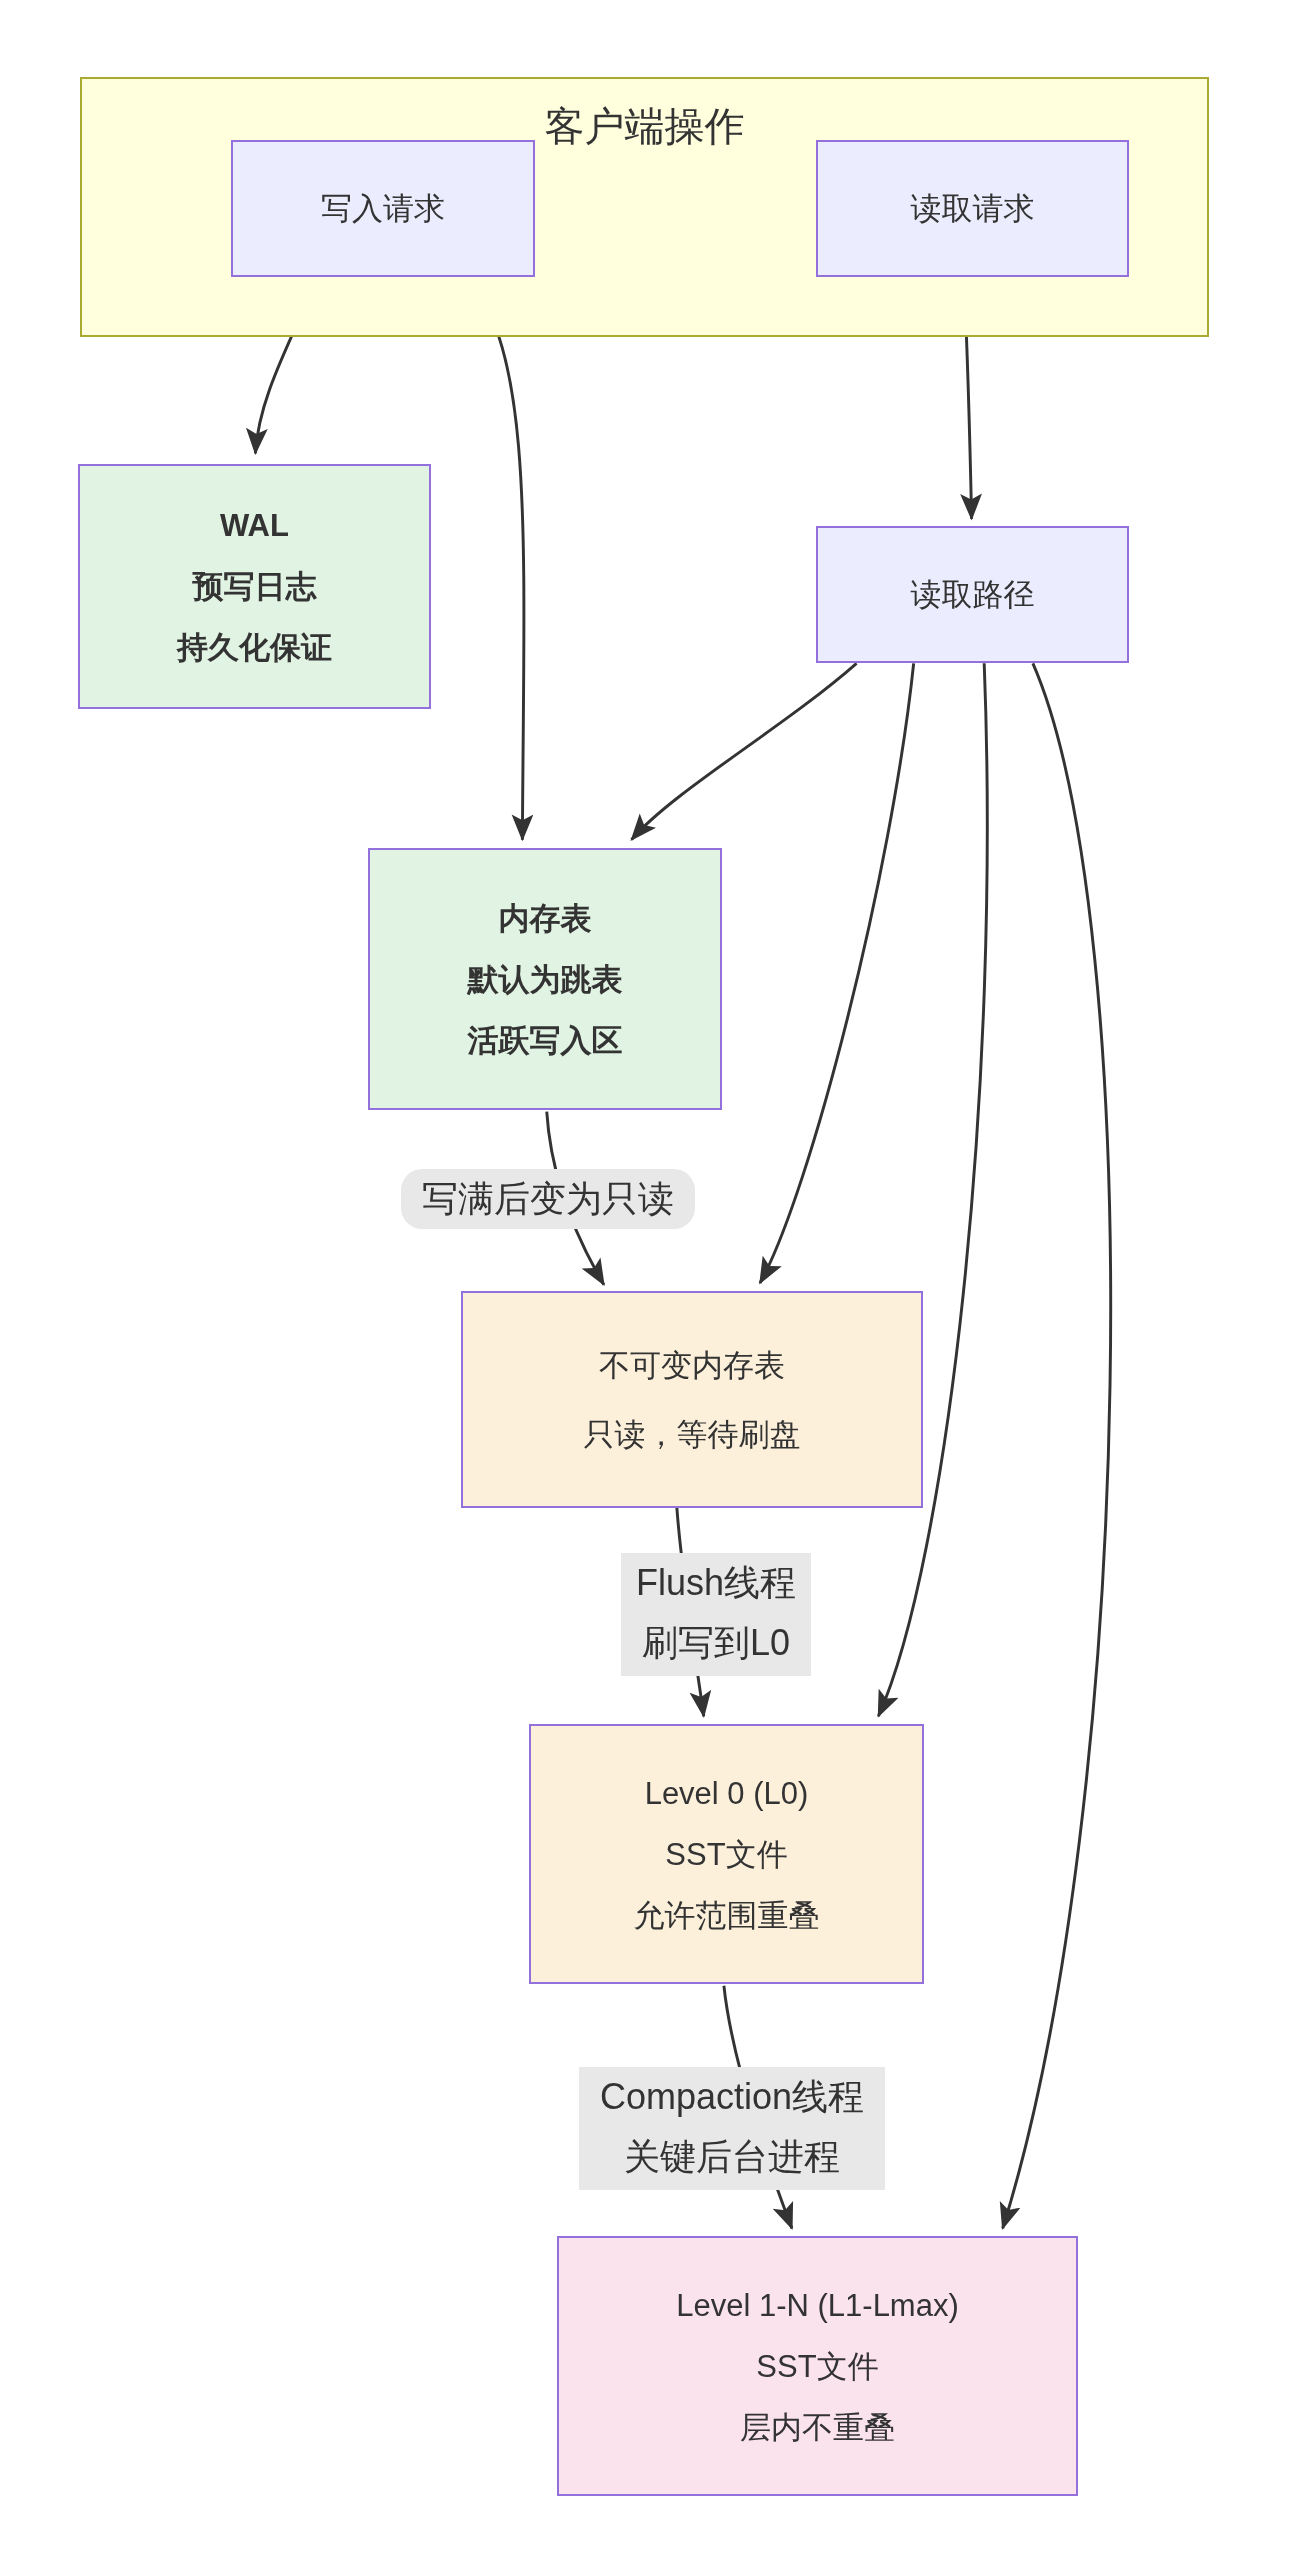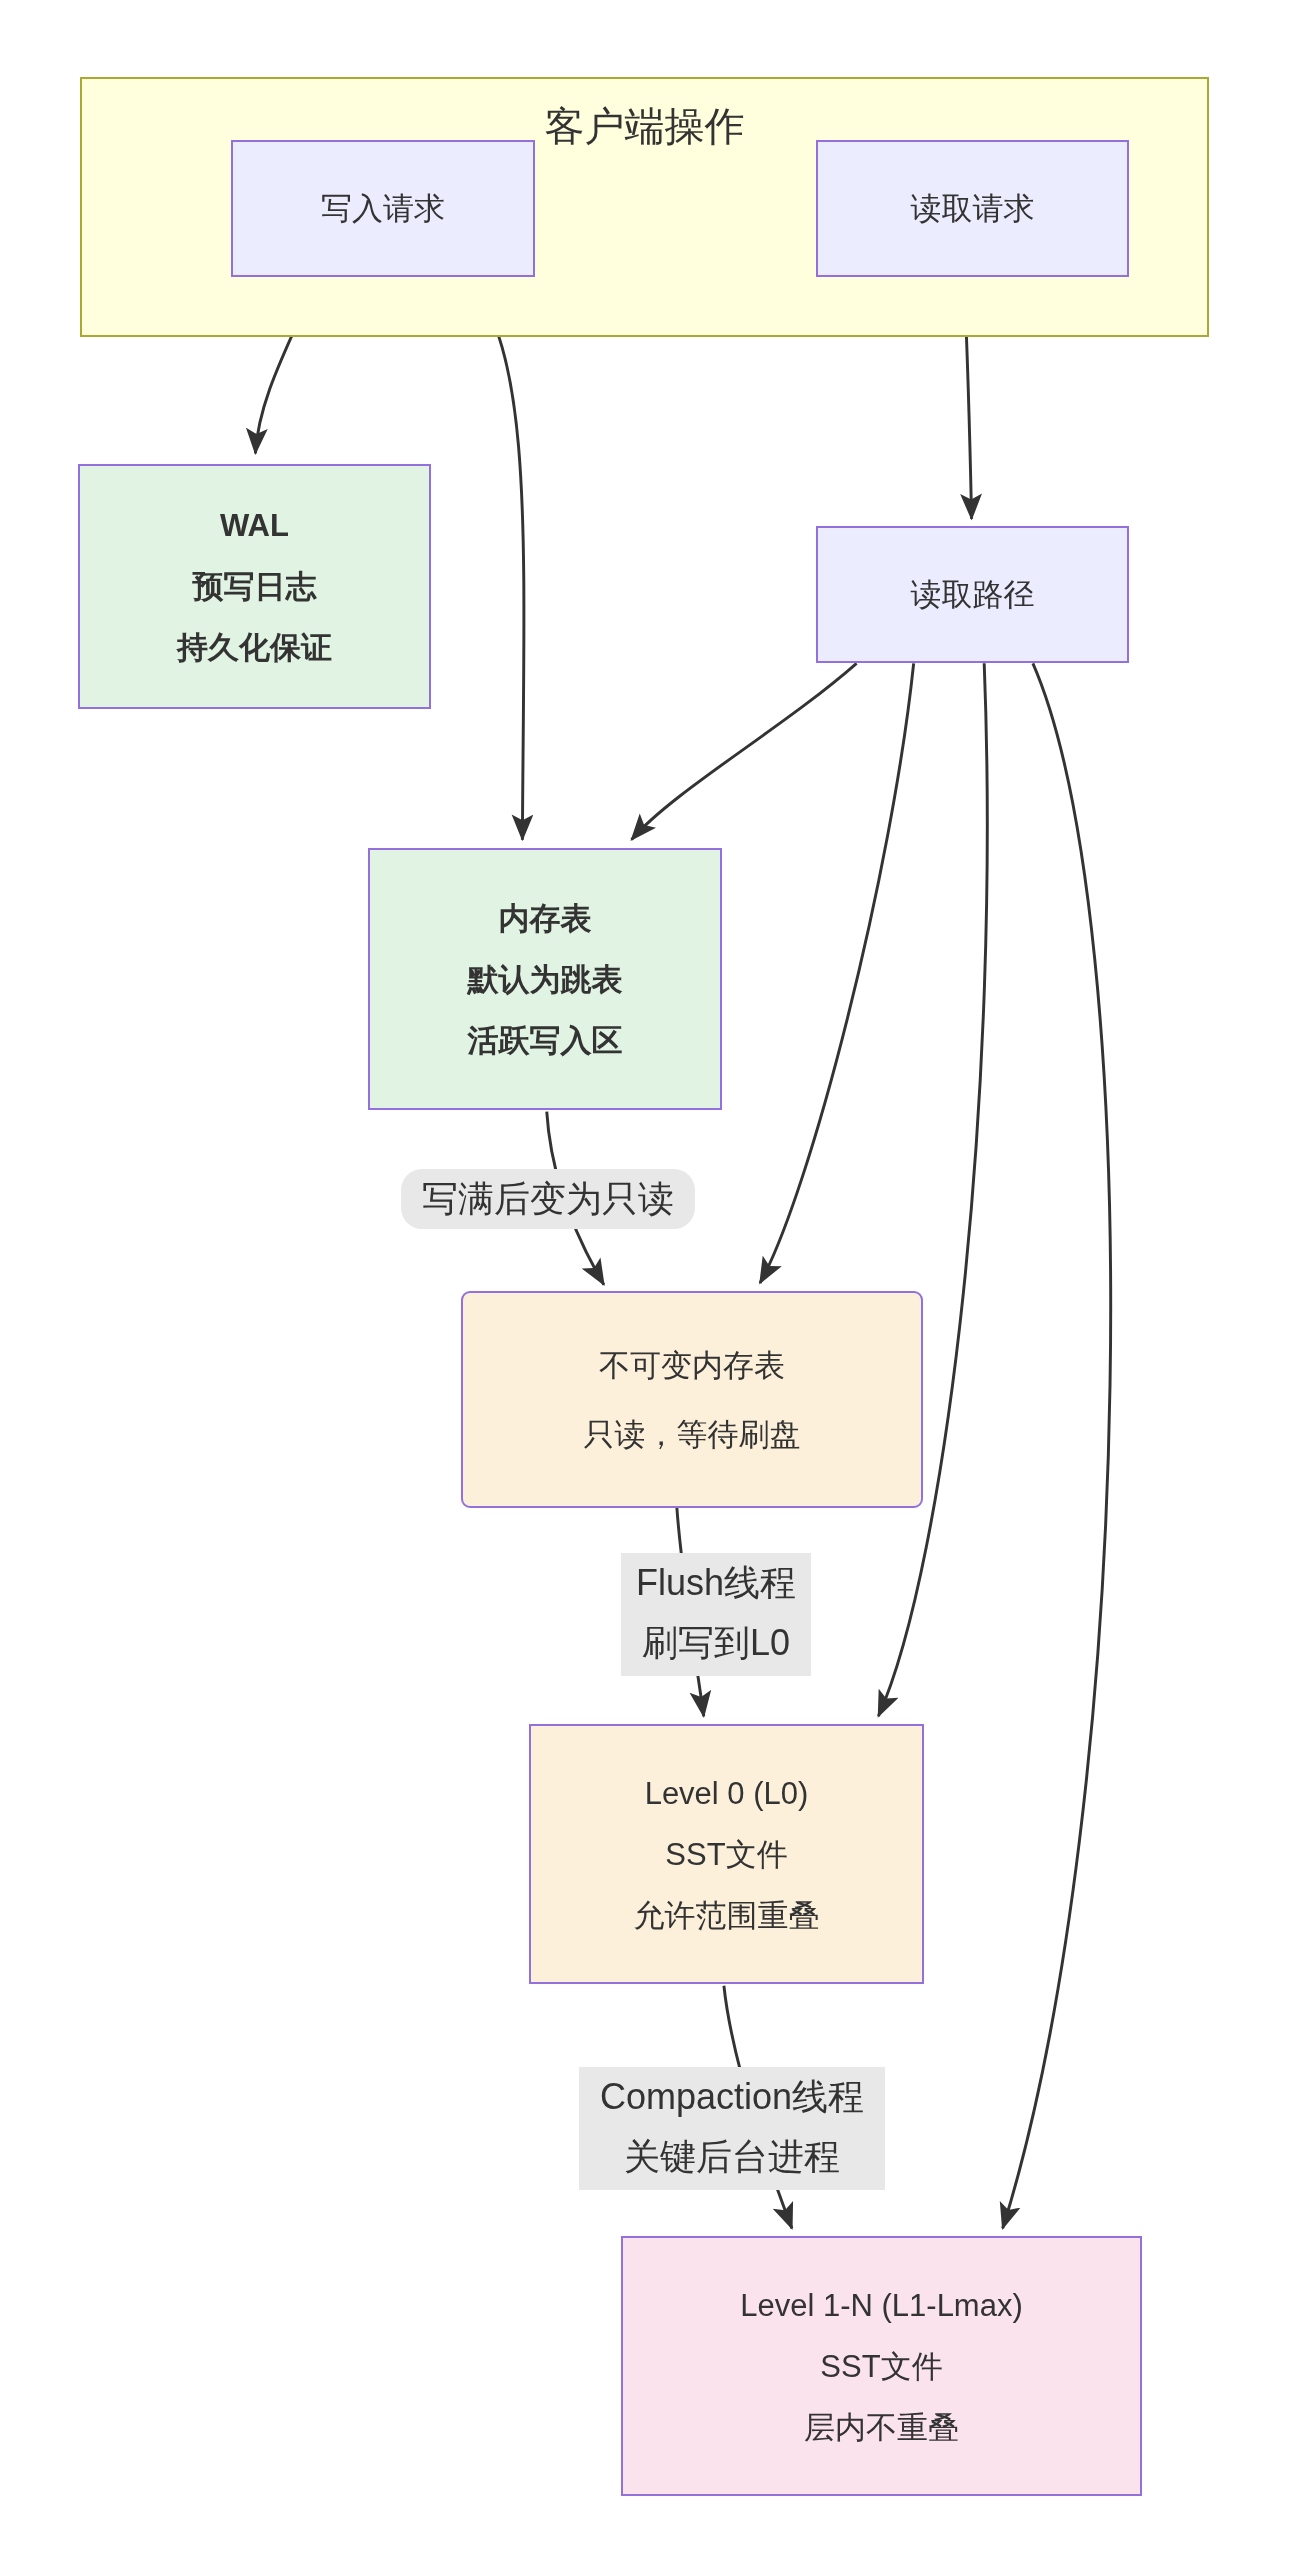--- a/index.html
+++ b/index.html
@@ -114,32 +114,32 @@
   <div class="node fill-purple" style="left:816px; top:526px; width:313px; height:137px;">
     <div>读取路径</div>
   </div>
 
   <div class="node fill-green" style="left:368px; top:848px; width:354px; height:262px;">
     <div>内存表</div>
     <div>默认为跳表</div>
     <div>活跃写入区</div>
   </div>
 
-  <div class="node fill-cream" style="left:461px; top:1291px; width:462px; height:217px; line-height:69px;border-radius:9px;">
+  <div class="node fill-cream" style="left:461px; top:1291px; width:462px; height:217px; line-height:69px;">
     <div>不可变内存表</div>
     <div>只读，等待刷盘</div>
   </div>
 
   <div class="node fill-cream" style="left:529px; top:1724px; width:395px; height:260px;">
     <div>Level 0 (L0)</div>
     <div>SST文件</div>
     <div>允许范围重叠</div>
   </div>
 
-  <div class="node fill-pink" style="left:621px; top:2236px; width:521px; height:260px;">
+  <div class="node fill-pink" style="left:557px; top:2236px; width:521px; height:260px;">
     <div>Level 1-N (L1-Lmax)</div>
     <div>SST文件</div>
     <div>层内不重叠</div>
   </div>
 
   <div class="edge-label" style="left:401px; top:1169px; width:294px; height:60px;border-radius:21px;">
     <div>写满后变为只读</div>
   </div>
 
   <div class="edge-label" style="left:586px; top:1553px; width:190px; height:123px;margin-left:35px;">

